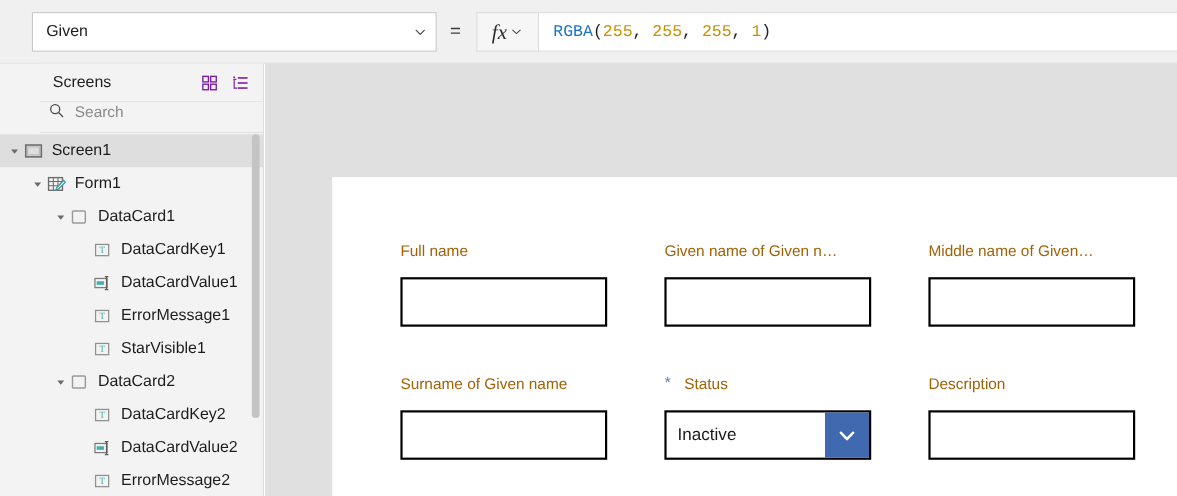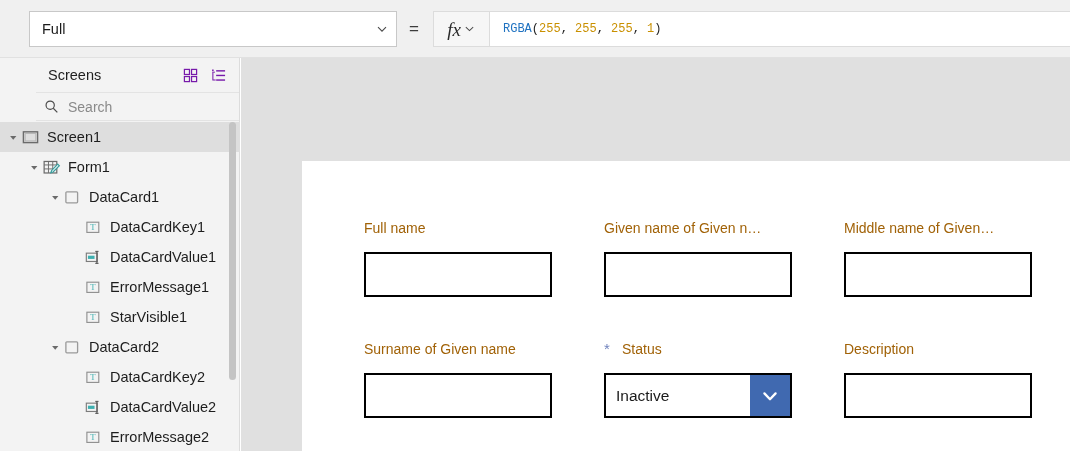--- a/index.html
+++ b/index.html
@@ -45,21 +45,21 @@
   }
   .fx-glyph {
     font-family: "Liberation Serif", serif; font-style: italic;
     font-size: 19px; color: #2b2b2b; line-height: 1;
   }
 
   .formula-field {
     position: absolute; left: 489px; top: 11px; width: 581px; height: 36px;
     background: #ffffff; border: 1px solid #dcdcdc; border-right: none;
     display: flex; align-items: center; padding-left: 13px;
-    font-family: "Liberation Mono", monospace; font-size: 12px;
+    font-family: "Liberation Mono", monospace; font-size: 15px;
     white-space: pre; cursor: text;
   }
   .tok-fn   { color: #1f72c1; }
   .tok-num  { color: #c99000; }
   .tok-punc { color: #222222; }
 
   
   .sidebar {
     position: absolute; left: 0; top: 58px; width: 240px; height: 393px;
     background: #f3f3f3;
@@ -73,21 +73,21 @@
   }
   .sb-title { font-size: 14.5px; color: #1f1f1f; flex: 1; }
   .sb-icon-btn {
     width: 22px; height: 22px; display: flex; align-items: center;
     justify-content: center; cursor: pointer; margin-left: 6px;
   }
 
   .sb-search {
     position: relative; height: 28px; width: 100%;
     background: #f3f3f3; border-bottom: 1px solid #e3e3e3;
-    display: flex; align-items: center; padding-left: 8px; cursor: text;
+    display: flex; padding-left: 8px; cursor: text;
   }
   .search-ico { width: 15px; height: 15px; flex: 0 0 auto; margin-right: 9px; }
   .search-ph { font-size: 14px; color: #8a8a8a; }
 
   .tree {
     position: absolute; left: 0; top: 64px; width: 240px; height: 329px;
     overflow: hidden;
   }
   .tree-row {
     position: relative; height: 30px; width: 240px;
@@ -161,21 +161,21 @@
   }
 </style>
 </head>
 <body>
 
 <div id="app">
 
   <div class="topbar">
 
     <div class="prop-select">
-      <span class="prop-select-label">Full</span>
+      <span class="prop-select-label">Given</span>
       <span class="chev-sm">
         <svg viewBox="0 0 12 12" width="12" height="12" aria-hidden="true">
           <path d="M2 4.2 L6 8.2 L10 4.2" fill="none" stroke="#4a4a4a" stroke-width="1.1"></path>
         </svg>
       </span>
     </div>
 
     <div class="eq-sign">=</div>
 
     <div class="fx-box">

